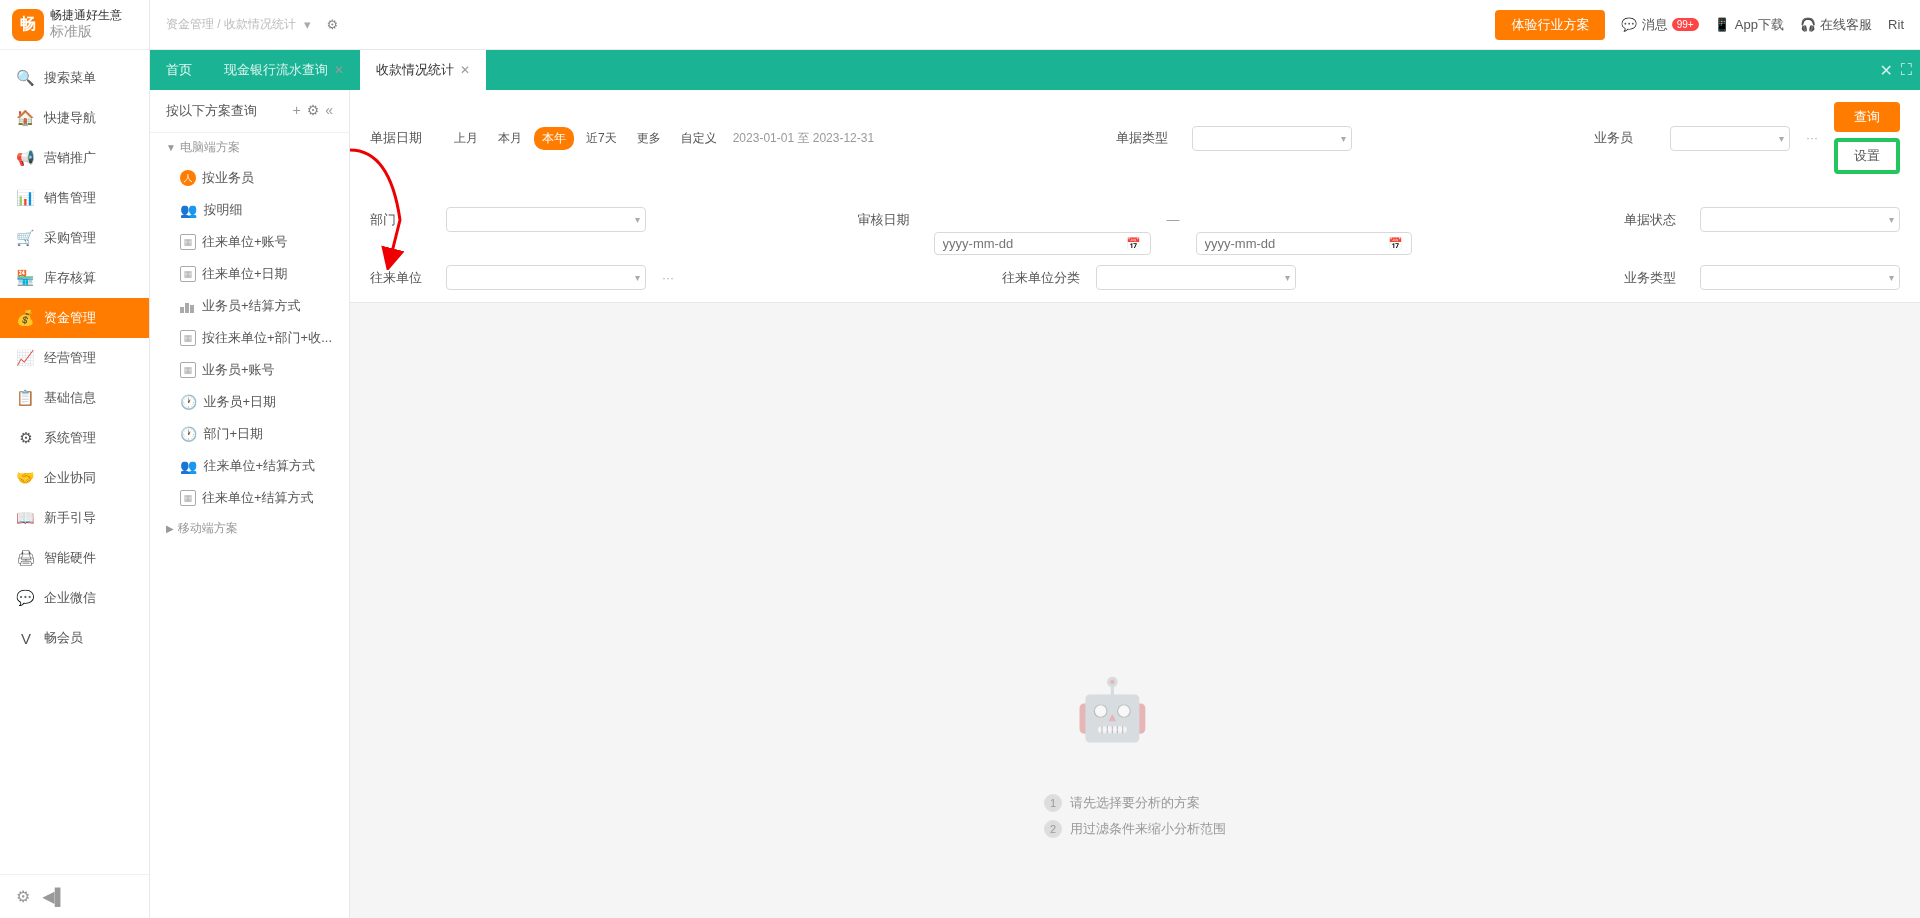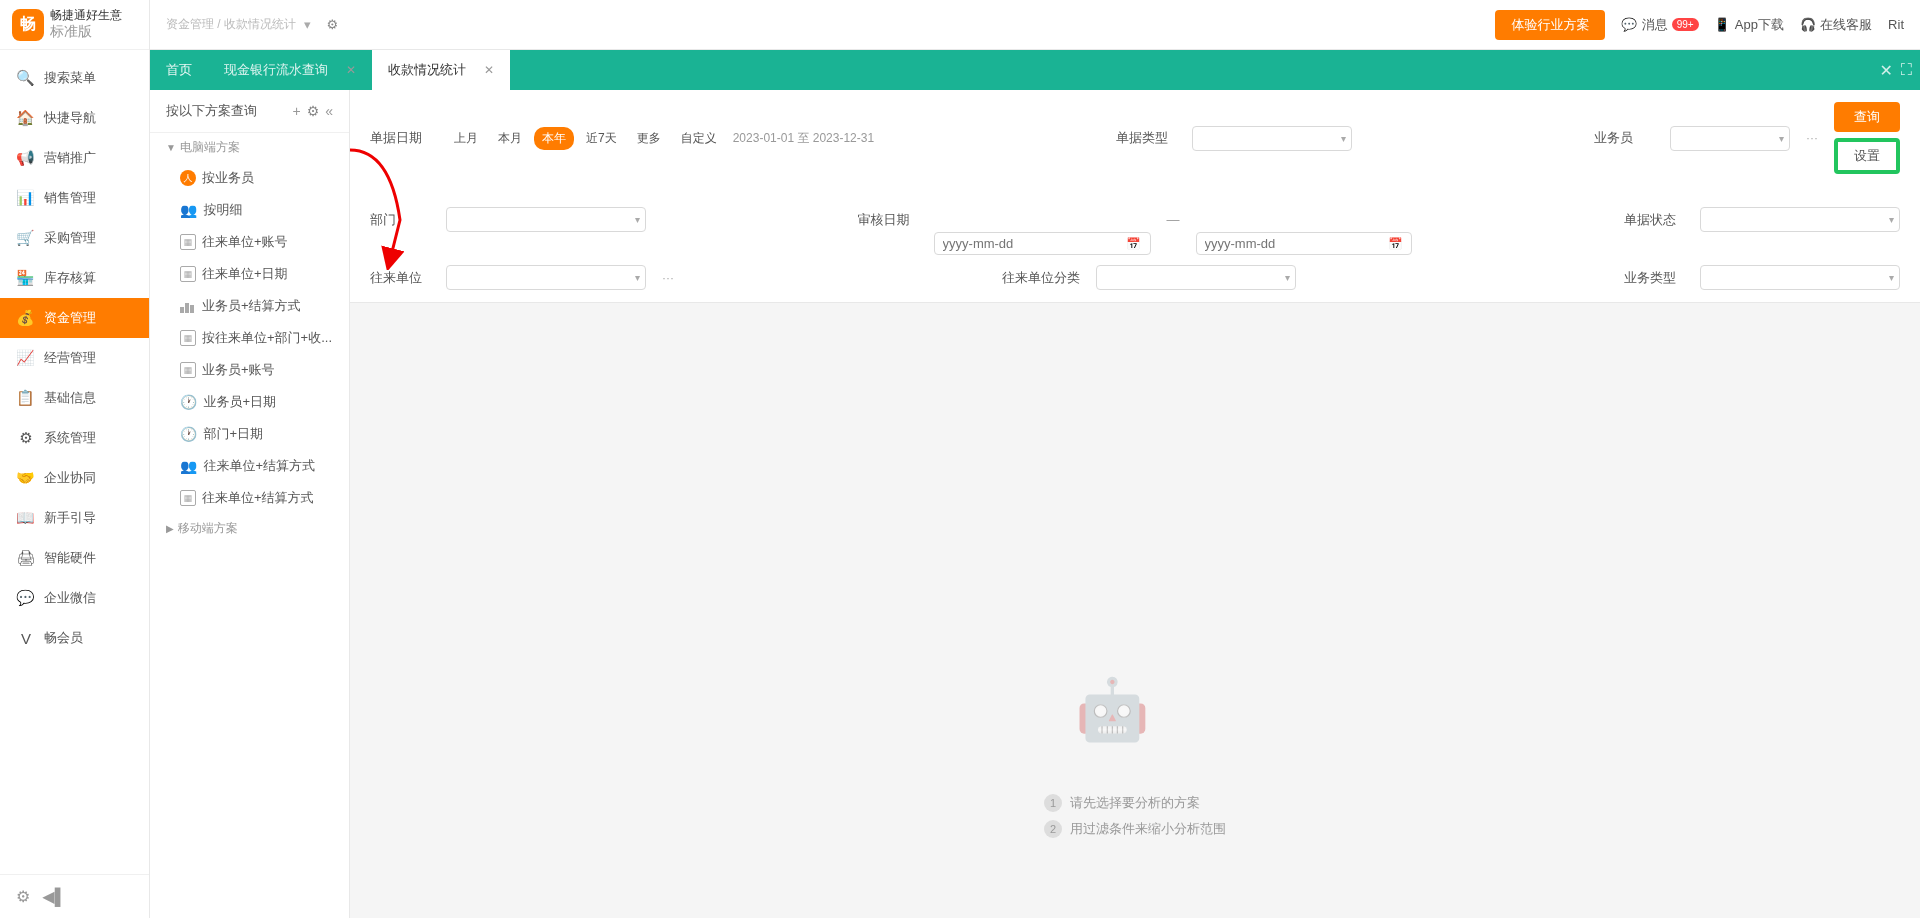--- a/index.html
+++ b/index.html
@@ -25,38 +25,38 @@
     .top-header { height: 50px; background: #fff; border-bottom: 1px solid #e8e8e8; display: flex; align-items: center; padding: 0 16px; justify-content: space-between; }
     .top-header-left { display: flex; align-items: center; gap: 8px; }
     .breadcrumb-area { display: flex; align-items: center; gap: 4px; color: #999; font-size: 13px; }
     .top-header-right { display: flex; align-items: center; gap: 16px; }
     .header-btn { display: flex; align-items: center; gap: 4px; color: #555; font-size: 13px; cursor: pointer; }
     .badge { background: #ff4444; color: #fff; border-radius: 10px; padding: 1px 5px; font-size: 10px; }
     .trial-btn { background: #ff7c00; color: #fff; padding: 6px 16px; border-radius: 4px; font-size: 13px; cursor: pointer; border: none; }
 
     
     .tab-bar { height: 40px; background: #1ab394; display: flex; align-items: stretch; padding-left: 0; }
-    .tab-item { display: flex; align-items: center; padding: 0 16px; cursor: pointer; color: rgba(255,255,255,0.85); font-size: 13px; gap: 18px; position: relative; }
+    .tab-item { display: flex; align-items: center; padding: 0 16px; cursor: pointer; color: rgba(255,255,255,0.85); font-size: 13px; gap: 6px; position: relative; }
     .tab-item.active { background: #fff; color: #333; }
     .tab-item .tab-close { font-size: 12px; color: #999; cursor: pointer; }
     .tab-home { color: rgba(255,255,255,0.9); padding: 0 16px; display: flex; align-items: center; font-size: 13px; cursor: pointer; }
     .tab-window-controls { margin-left: auto; display: flex; align-items: center; gap: 8px; padding-right: 8px; }
     .win-ctrl { color: rgba(255,255,255,0.8); font-size: 16px; cursor: pointer; }
 
     
     .page-header { height: 50px; background: #fff; border-bottom: 1px solid #e8e8e8; display: flex; align-items: center; padding: 0 20px; justify-content: space-between; }
     .page-actions { display: flex; gap: 12px; align-items: center; }
     .action-btn { display: flex; align-items: center; gap: 4px; color: #ff7c00; font-size: 13px; cursor: pointer; }
 
     
     .content-area { flex: 1; display: flex; overflow: hidden; }
 
     
     .left-panel { width: 200px; background: #fff; border-right: 1px solid #e8e8e8; overflow-y: auto; flex-shrink: 0; }
-    .panel-header { padding: 12px 16px; display: flex; align-items: center; justify-content: space-between; font-size: 13px; color: #333; border-bottom: 1px solid #f0f0f0; }
+    .panel-header { padding: 12px 16px; display: flex; justify-content: space-between; font-size: 13px; color: #333; border-bottom: 1px solid #f0f0f0; }
     .panel-header-actions { display: flex; gap: 6px; }
     .panel-icon-btn { color: #999; cursor: pointer; font-size: 14px; }
     .tree-section { padding: 6px 16px; color: #999; font-size: 12px; display: flex; align-items: center; gap: 4px; cursor: pointer; }
     .tree-section .arrow { font-size: 10px; }
     .sub-item { padding: 7px 16px 7px 30px; cursor: pointer; color: #555; font-size: 13px; display: flex; align-items: center; gap: 6px; }
     .item-icon-circle { width: 16px; height: 16px; border-radius: 50%; background: #ff7c00; display: flex; align-items: center; justify-content: center; color: #fff; font-size: 9px; flex-shrink: 0; }
     .item-icon-sq { width: 16px; height: 16px; border: 1px solid #aaa; display: flex; align-items: center; justify-content: center; color: #aaa; font-size: 9px; flex-shrink: 0; border-radius: 2px; }
     .item-icon-chart { width: 16px; height: 14px; display: flex; align-items: flex-end; gap: 1px; flex-shrink: 0; }
     .item-icon-chart span { background: #aaa; width: 4px; }
 

